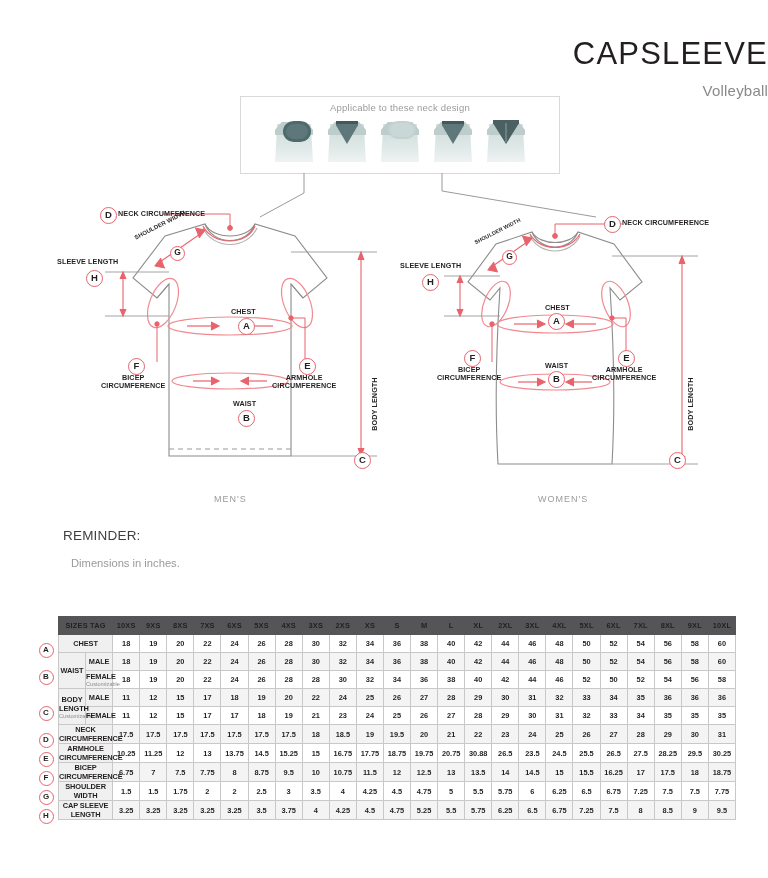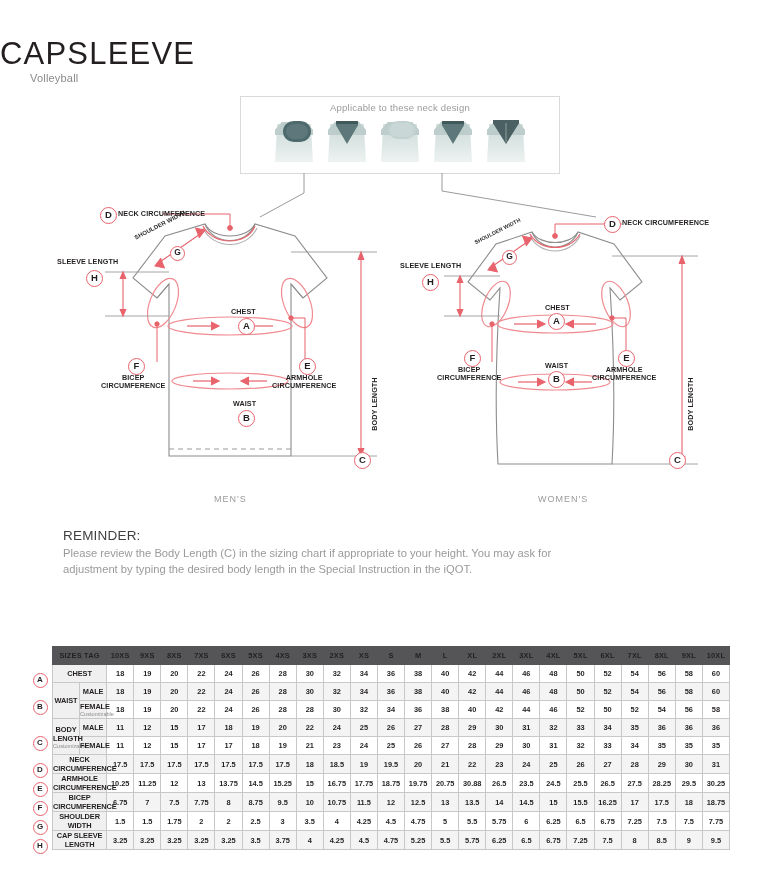--- a/index.html
+++ b/index.html
@@ -2,26 +2,26 @@
 <html><head>
 <meta charset="utf-8">
 <style>
   html,body{margin:0;padding:0;}
   body{
     width:768px;height:878px;background:#ffffff;
     font-family:"Liberation Sans", sans-serif;
     color:#231f20;overflow:hidden;position:relative;
   }
   
-  .title-wrap{text-align:left;padding-top:38px;}
+  .title-wrap{text-align:right;padding-top:38px;}
   .main-title{
     font-size:31px;letter-spacing:1.2px;font-weight:400;color:#231f20;
     line-height:1.05;
   }
-  .sub-title{font-size:11px;color:#8a8a8a;margin-top:1px;letter-spacing:.2px;padding-left:30px;}
+  .sub-title{font-size:15px;color:#8a8a8a;margin-top:11px;letter-spacing:.2px;padding-left:30px;}
 
   
   .neck-panel{
     position:absolute;left:240px;top:96px;width:320px;height:78px;
     border:1px solid #d9d9d9;background:#fff;box-sizing:border-box;
   }
   .neck-panel-title{
     text-align:center;font-size:9.5px;color:#9b9b9b;margin-top:5px;letter-spacing:.2px;
   }
   .neck-row{display:flex;justify-content:center;gap:9px;margin-top:3px;}
@@ -81,21 +81,21 @@
   .rot{transform:rotate(-90deg);transform-origin:center;}
   .rot-sh{transform:rotate(-27deg);transform-origin:center;}
 
   
   .reminder{position:absolute;left:55px;top:528px;width:680px;margin-left:8px;}
   .rem-title{font-size:13.5px;color:#3f3f3f;letter-spacing:.2px;}
   .rem-body{font-size:11.2px;color:#9a9a9a;line-height:1.45;margin-top:2px;}
   .dim-note{font-size:11.2px;color:#9a9a9a;margin-top:14px;padding-left:8px;}
 
   
-  .table-zone{position:absolute;left:30px;top:616px;width:710px;margin-top:30px;}
+  .table-zone{position:absolute;left:36px;top:616px;width:710px;}
   table.sz{border-collapse:collapse;table-layout:fixed;width:678px;margin-left:22px;}
   table.sz td,table.sz th{
     border:1px solid #c8c8c8;text-align:center;vertical-align:middle;
     font-size:7.4px;font-weight:bold;color:#231f20;padding:0;
     height:17px;font-stretch:condensed;
   }
   .hdr{background:#555557;color:#ffffff;font-size:7.6px;letter-spacing:.2px;border-color:#555557 !important;}
   .lbl{
     background:#f0f0f0;text-align:left;padding-left:7px;font-size:7.4px;
     letter-spacing:-.1px;
@@ -344,24 +344,21 @@
   </div>
 
   <div class="meas-label rot" style="left:664px;top:222px;">BODY LENGTH</div>
   <div class="badge" style="left:669px;top:274px;">C</div>
 
   <div class="garment-caption" style="left:538px;top:316px;">WOMEN'S</div>
 </div>
 
 <div class="reminder">
   <div class="rem-title">REMINDER:</div>
-  <div class="rem-body">
-    <span>Please review the Body Length (C) in the sizing chart if appropriate to your height. You may ask for</span><br>
-    <span>adjustment by typing the desired body length in the Special Instruction in the iQOT.</span>
-  </div>
+  <div class="dim-note">Dimensions in inches.</div>
 </div>
 
 <div class="table-zone">
   <table class="sz">
     <thead>
       <tr>
         <th class="hdr" colspan="2">SIZES TAG</th>
       <th class="hdr">10XS</th>
           <th class="hdr">9XS</th>
           <th class="hdr">8XS</th>

